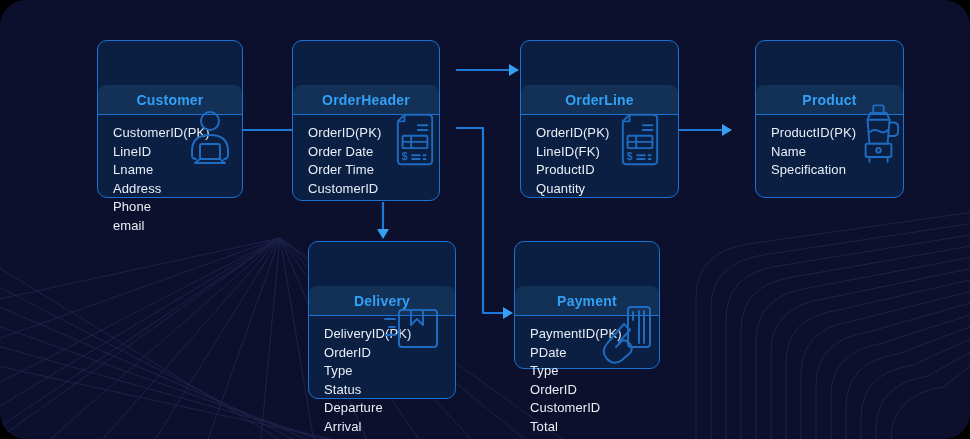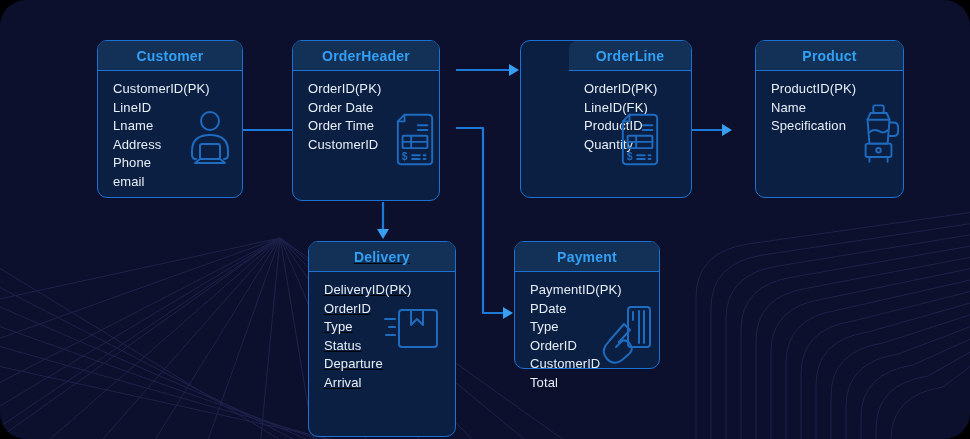--- a/index.html
+++ b/index.html
@@ -13,32 +13,32 @@
   .canvas{position:relative;width:970px;height:439px;background:var(--canvas-bg);
     border-radius:26px;overflow:hidden;}
   .bg,.connectors{position:absolute;left:0;top:0;width:970px;height:439px;}
   .bg{opacity:.55;}
   .bg *{stroke:var(--pattern);stroke-width:1;fill:none;}
   .connectors path,.connectors line{stroke:var(--arrow);stroke-width:2.2;fill:none;stroke-linejoin:round;}
   .connectors polygon{fill:var(--arrowhead);stroke:none;}
   .entity{position:absolute;background:var(--box-bg);border:1.5px solid var(--border);
     border-radius:10px;}
   .entity-header{height:30px;background:var(--header-bg);border-bottom:1.5px solid var(--border);
-    border-radius:8px 8px 0 0;display:flex;align-items:center;justify-content:center;}
+    border-radius:8px 8px 0 0;display:flex;align-items:center;justify-content:center;margin-top:44px;}
   .entity-header span{font-size:14px;font-weight:bold;color:var(--accent);letter-spacing:.2px;}
   .entity-body{position:relative;padding:9px 0 0 15px;}
   .field{font-size:13px;line-height:18.5px;color:var(--text);letter-spacing:.1px;}
   .icon{position:absolute;}
   .icon *{stroke:var(--icon);stroke-width:2;fill:none;stroke-linecap:round;stroke-linejoin:round;}
   .icon text{stroke:none;fill:var(--icon);font-family:"Liberation Sans",sans-serif;font-weight:bold;}
   #ent-customer{left:97px;top:40px;width:146px;height:158px;}
   #ent-orderheader{left:292px;top:40px;width:148px;height:161px;}
-  #ent-orderline{left:520px;top:40px;width:172px;height:158px;padding-left:48px;}
+  #ent-orderline{left:520px;top:40px;width:159px;height:158px;}
   #ent-product{left:755px;top:40px;width:149px;height:158px;}
-  #ent-delivery{left:308px;top:241px;width:148px;height:196px;text-decoration:underline;}
+  #ent-delivery{left:308px;top:241px;width:148px;height:158px;}
   #ent-payment{left:514px;top:241px;width:146px;height:128px;}
   #ic-customer{left:89px;top:70px;}
   #ic-orderheader{left:101px;top:71px;}
   #ic-orderline{left:98px;top:71px;}
   #ic-product{left:101px;top:62px;}
   #ic-delivery{left:74px;top:64px;}
   #ic-payment{left:87px;top:63px;}
 </style>
 </head>
 <body>

